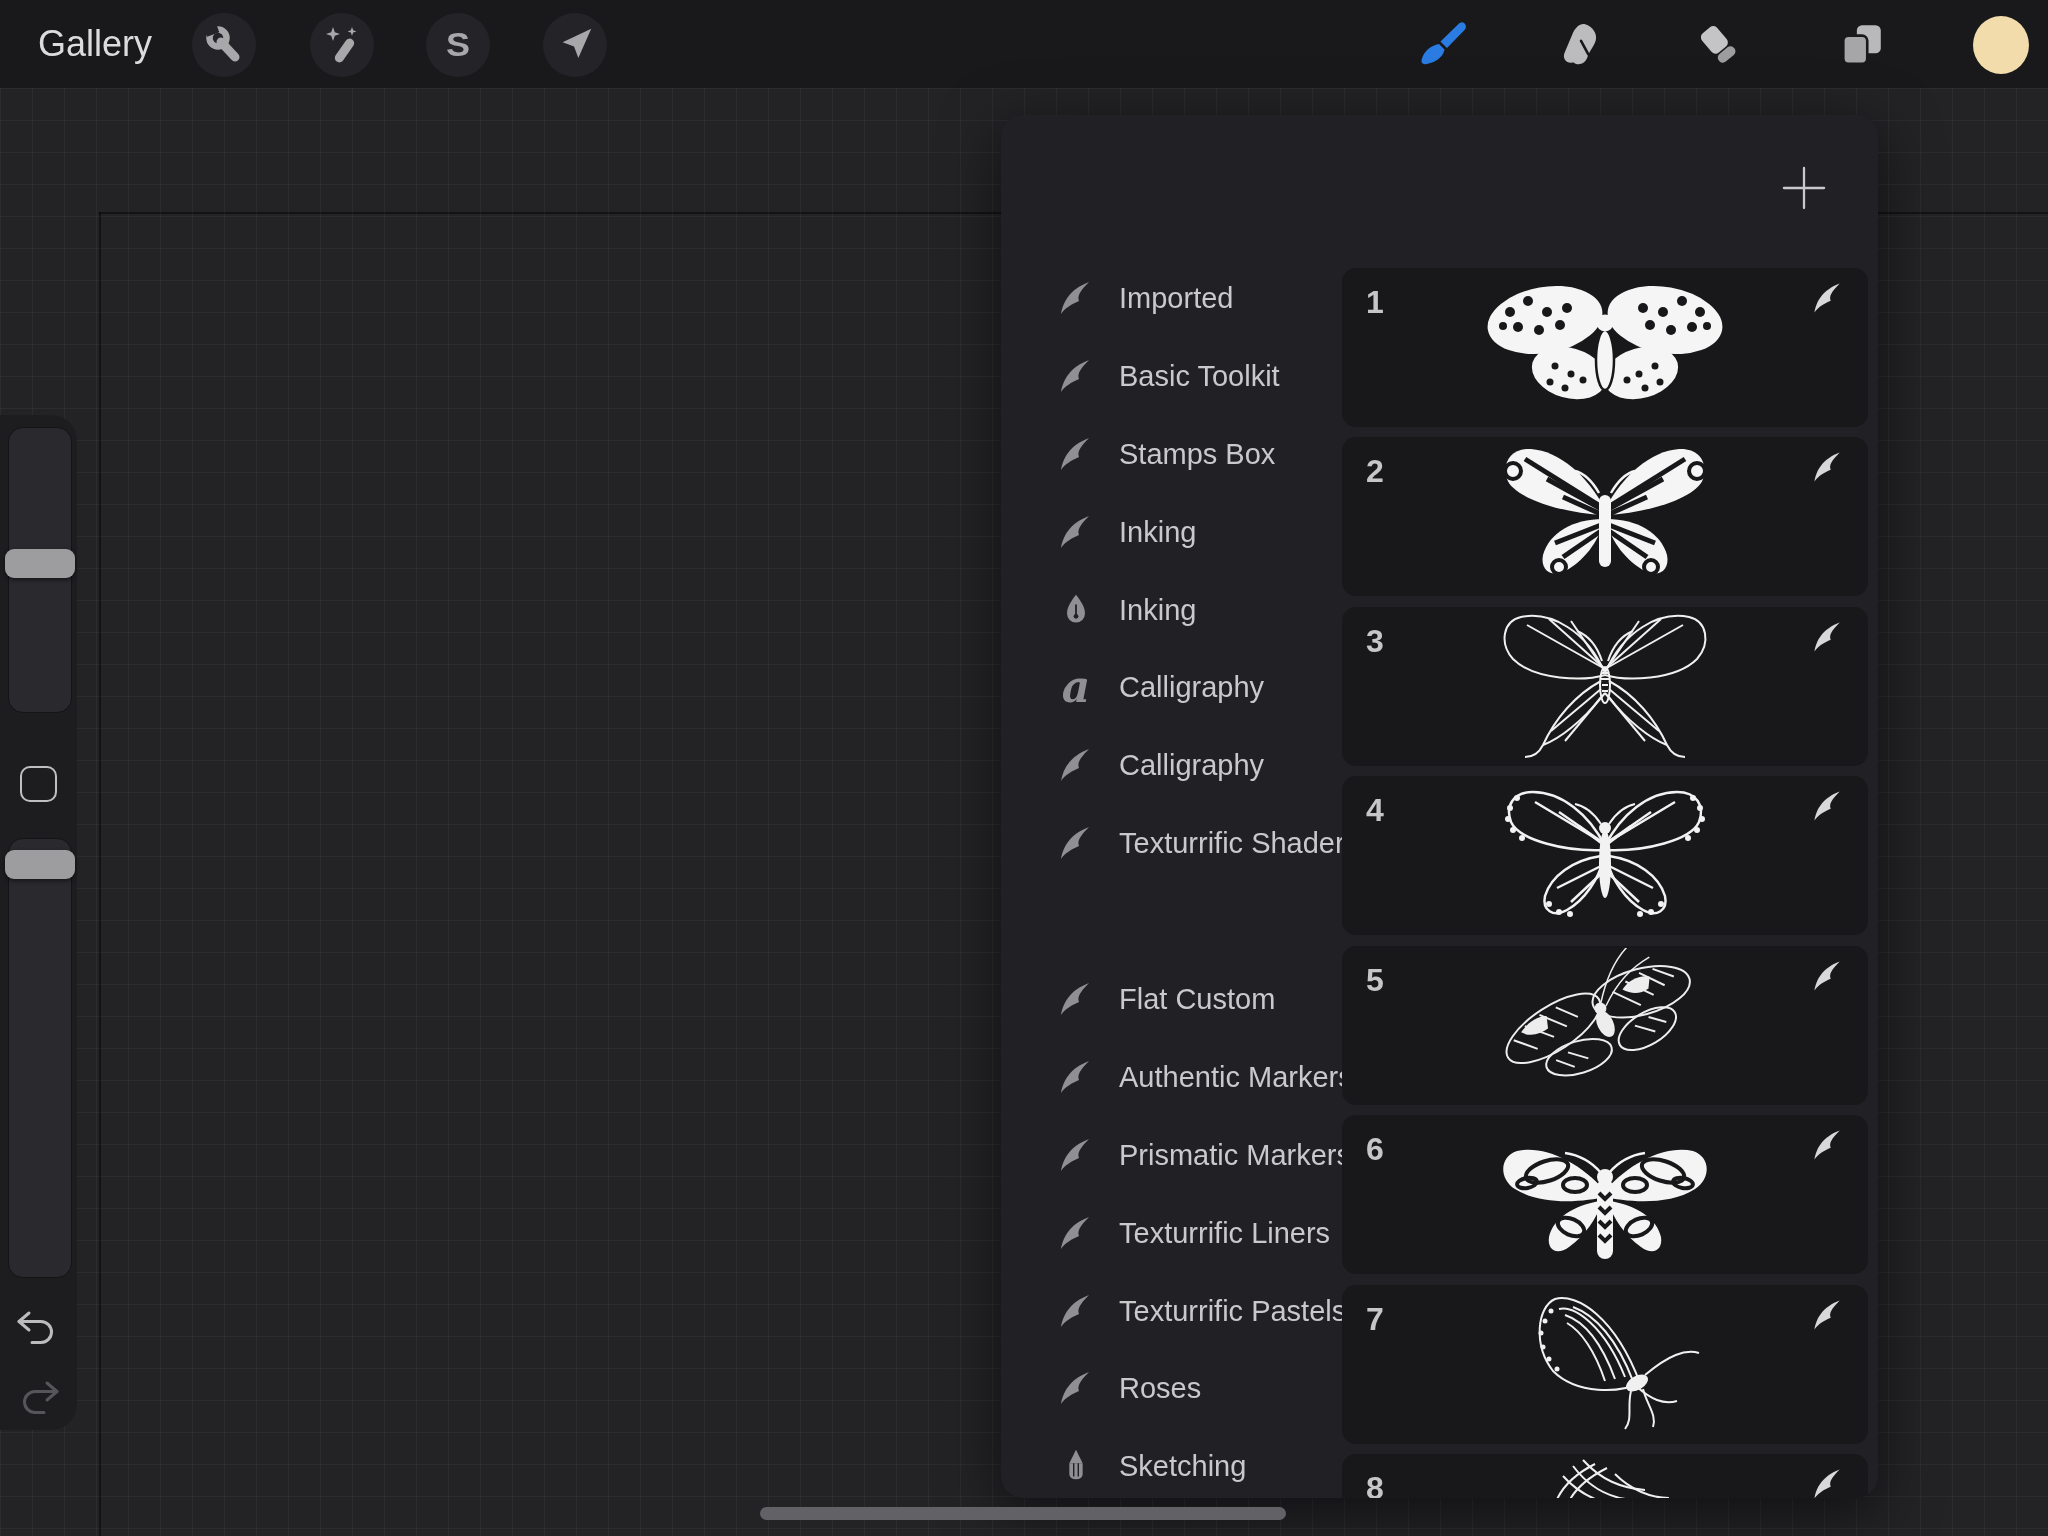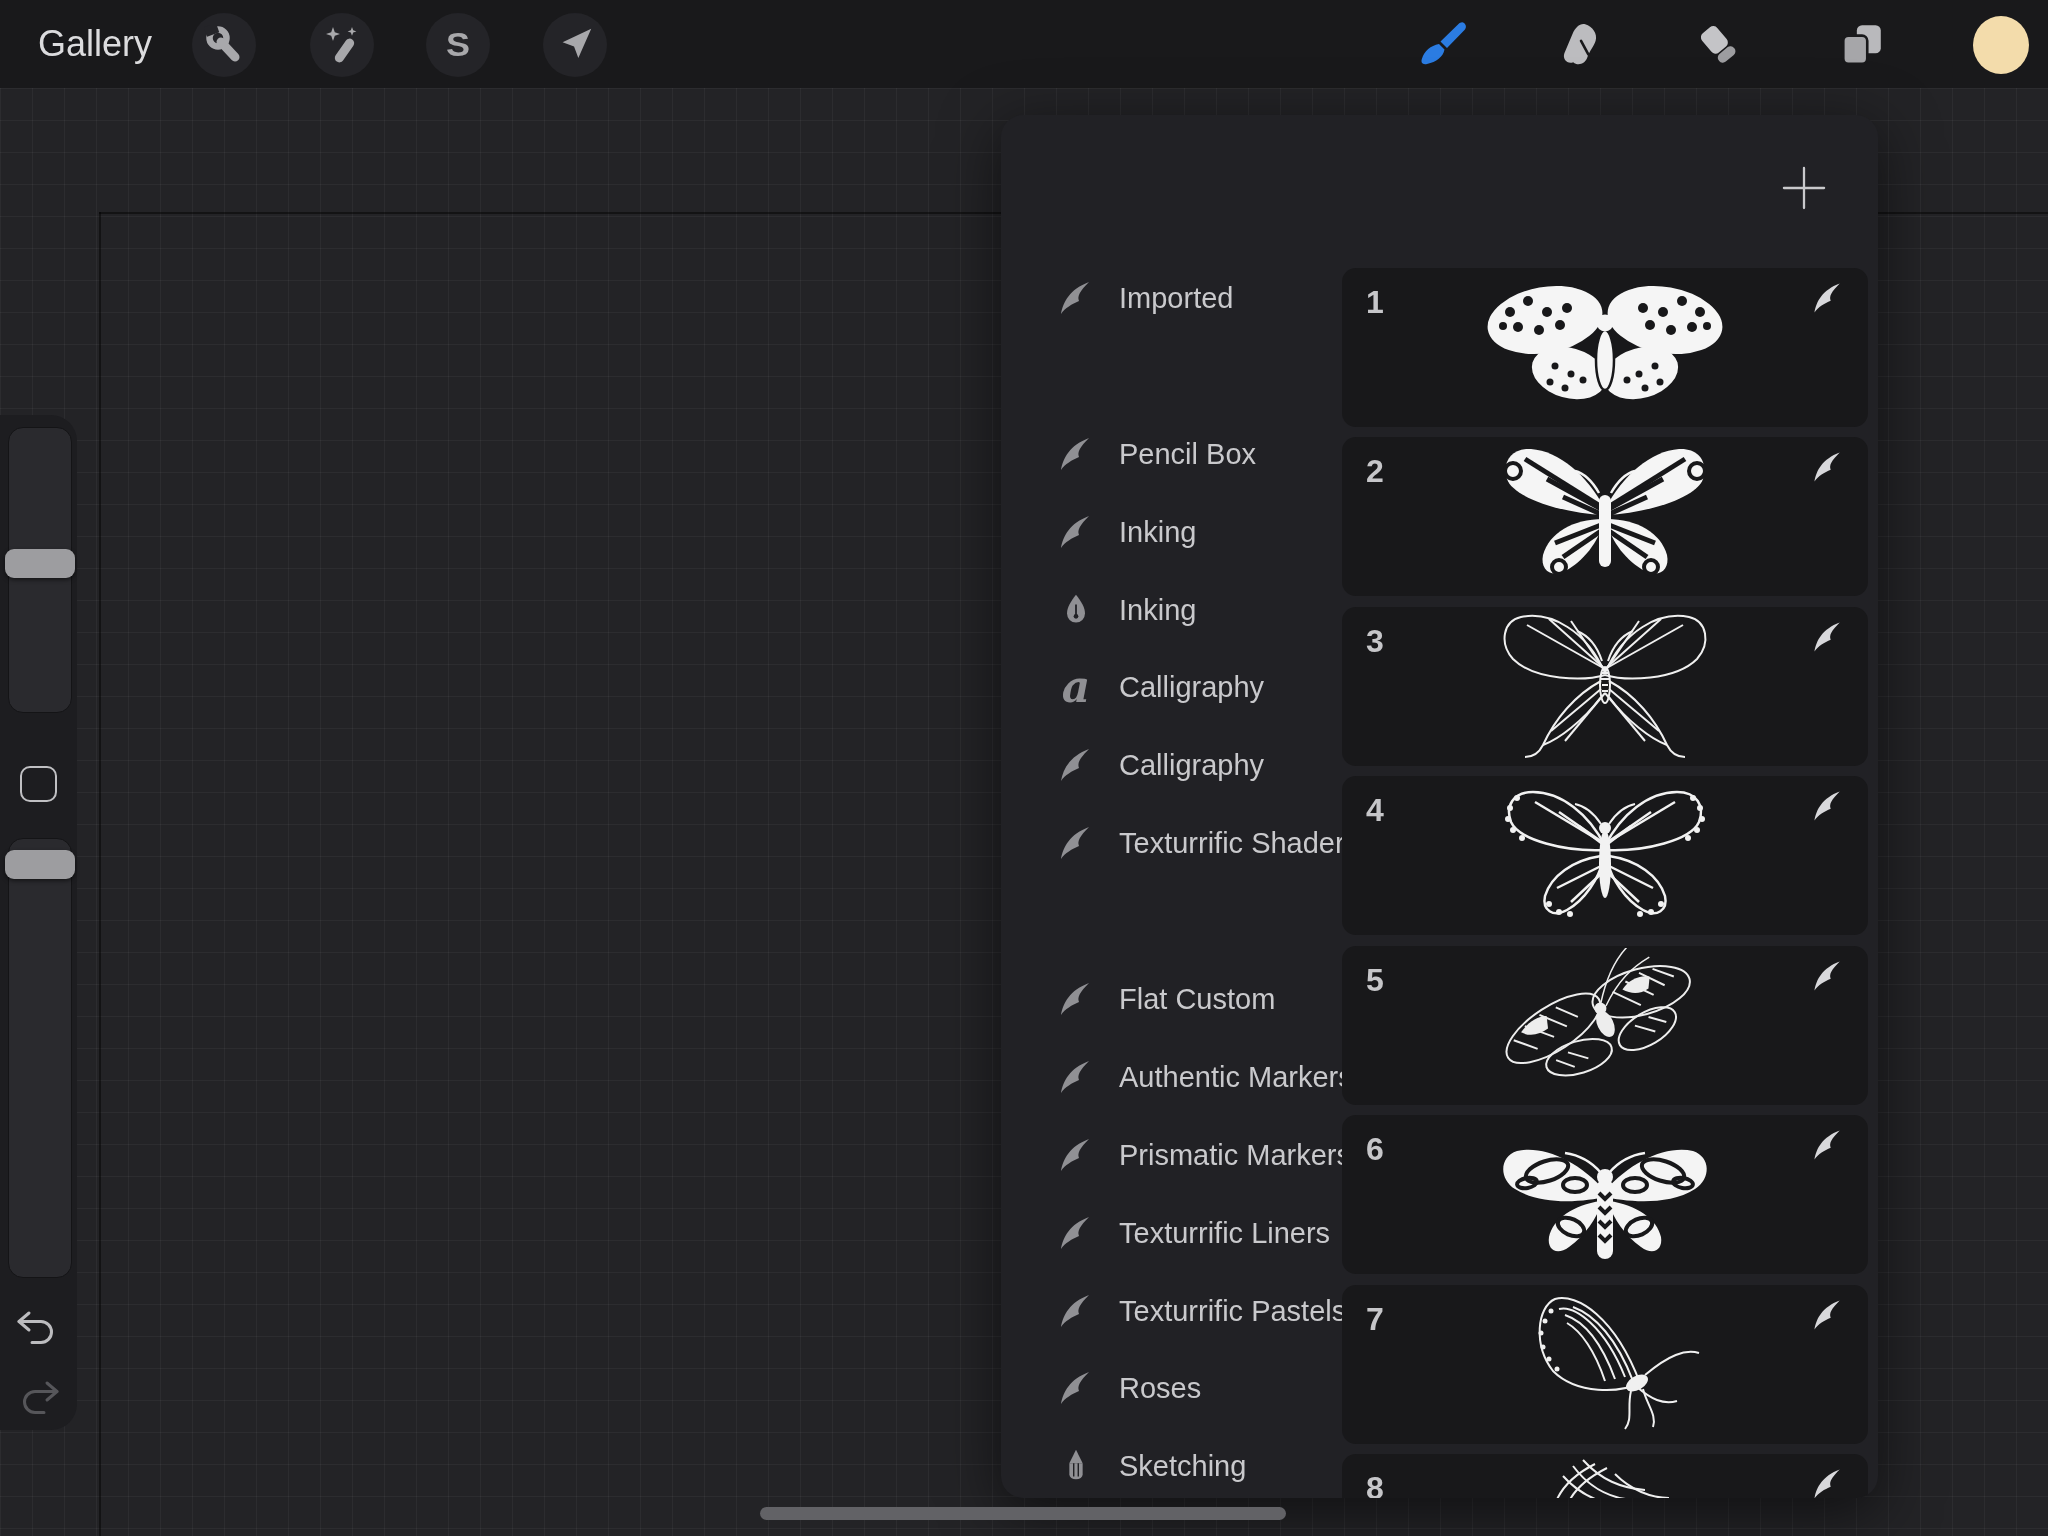--- a/index.html
+++ b/index.html
@@ -169,27 +169,35 @@
   </div>
 
   <div class="set-row abs" style="top:144px">
     <span class="set-icon">
         <svg width="40" height="40">
           <use href="#sym-swoosh"></use>
         </svg>
       </span>
     <span class="set-label">Imported</span>
   </div>
+  <div class="set-row abs" style="top:222px">
+    <span class="set-icon">
+        <svg width="40" height="40">
+          <use href="#sym-swoosh"></use>
+        </svg>
+      </span>
+    <span class="set-label">Basic Toolkit</span>
+  </div>
   <div class="set-row abs" style="top:300px">
     <span class="set-icon">
         <svg width="40" height="40">
           <use href="#sym-swoosh"></use>
         </svg>
       </span>
-    <span class="set-label">Pencil Box</span>
+    <span class="set-label">Stamps Box</span>
   </div>
   <div class="set-row abs" style="top:378px">
     <span class="set-icon">
         <svg width="40" height="40">
           <use href="#sym-swoosh"></use>
         </svg>
       </span>
     <span class="set-label">Inking</span>
   </div>
   <div class="set-row abs" style="top:456px">

